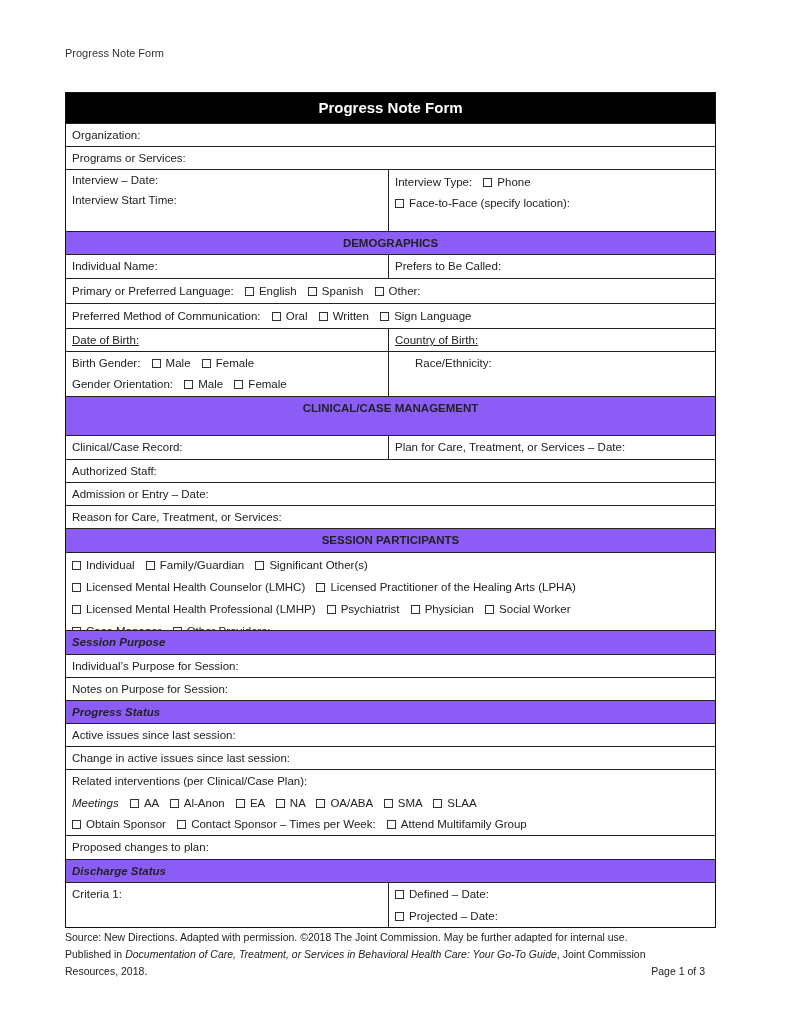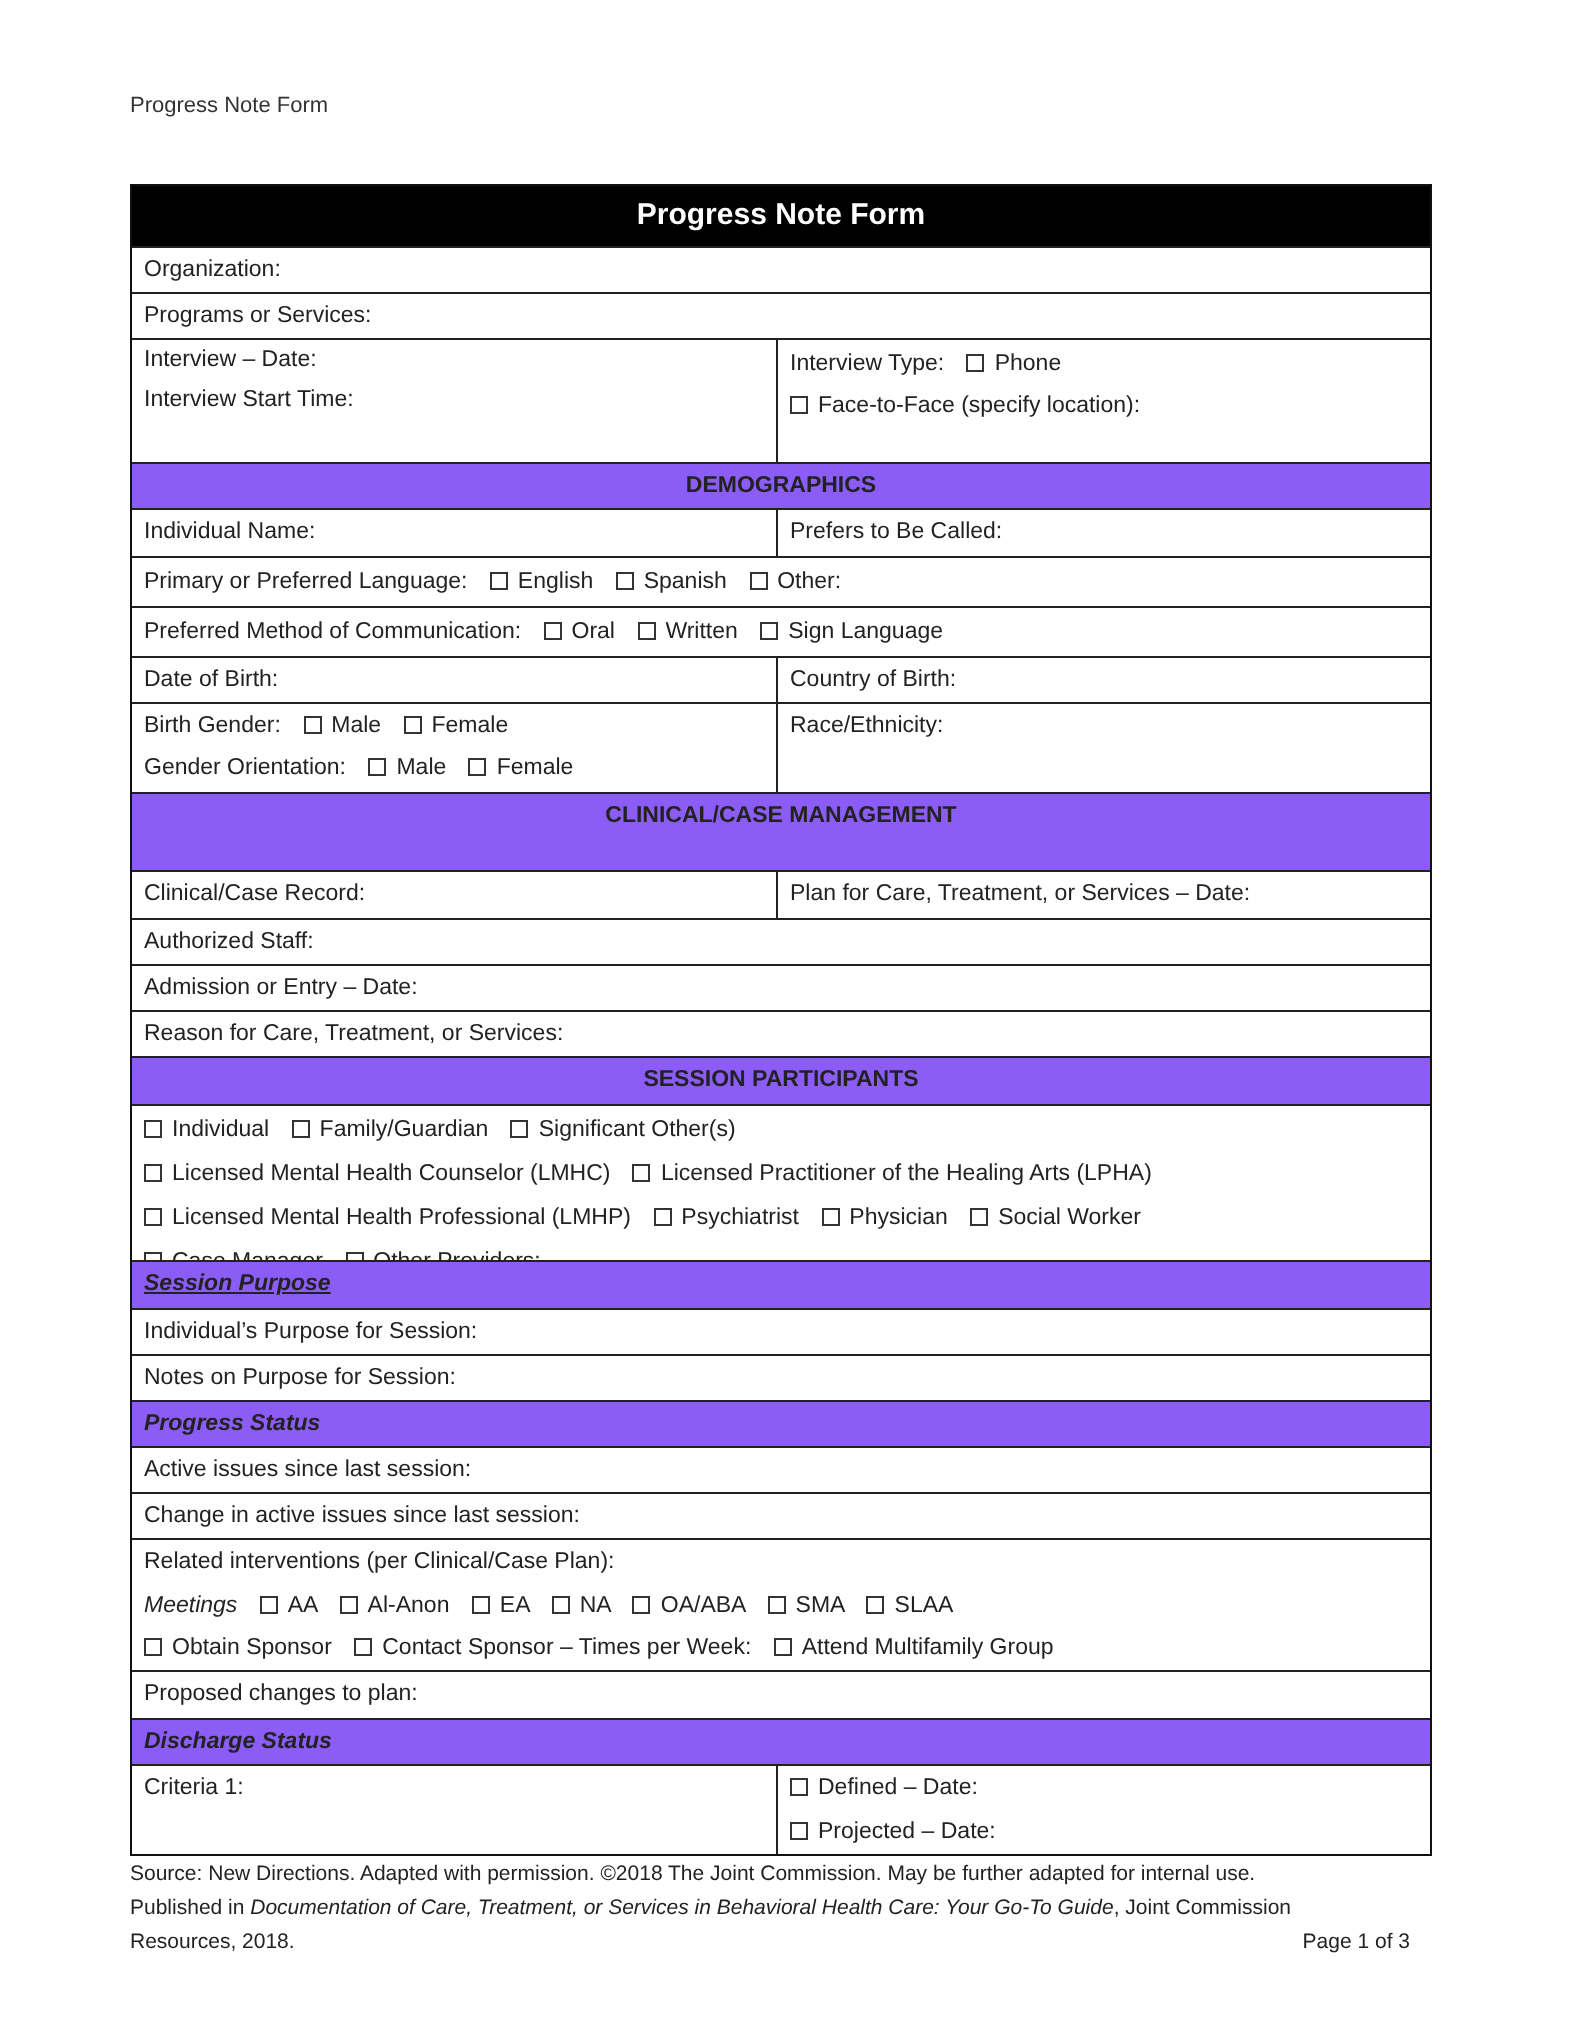--- a/index.html
+++ b/index.html
@@ -61,26 +61,26 @@
     <span class="opt"><span class="cb"></span><span>Other:</span></span>
   </div>
 
   <div class="row cell" style="height:25px;line-height:24px;">
     <span>Preferred Method of Communication:</span>
     <span class="opt"><span class="cb"></span><span>Oral</span></span>
     <span class="opt"><span class="cb"></span><span>Written</span></span>
     <span class="opt"><span class="cb"></span><span>Sign Language</span></span>
   </div>
 
-  <div class="row split" style="height:23px;line-height:22px;">
+  <div class="row split" style="height:23px;line-height:22px;text-decoration:underline;">
     <div class="l"><span>Date of Birth:</span></div>
     <div class="r"><span>Country of Birth:</span></div>
   </div>
 
-  <div class="row split" style="height:45px;">
+  <div class="row split" style="height:45px;gap:20px;">
     <div class="l" style="line-height:21px;padding-top:1px;">
       <span class="line"><span>Birth Gender:</span>
         <span class="opt"><span class="cb"></span><span>Male</span></span>
         <span class="opt"><span class="cb"></span><span>Female</span></span></span>
       <span class="line"><span>Gender Orientation:</span>
         <span class="opt"><span class="cb"></span><span>Male</span></span>
         <span class="opt"><span class="cb"></span><span>Female</span></span></span>
     </div>
     <div class="r" style="line-height:21px;padding-top:1px;"><span>Race/Ethnicity:</span></div>
   </div>
@@ -112,21 +112,21 @@
       <span class="opt"><span class="cb"></span><span>Psychiatrist</span></span>
       <span class="opt"><span class="cb"></span><span>Physician</span></span>
       <span class="opt"><span class="cb"></span><span>Social Worker</span></span>
     </span>
     <span class="line">
       <span class="opt first"><span class="cb"></span><span>Case Manager</span></span>
       <span class="opt"><span class="cb"></span><span>Other Providers:</span></span>
     </span>
   </div>
 
-  <div class="row sec left" style="height:24px;line-height:23px;text-decoration:underline;">Session Purpose</div>
+  <div class="row sec left" style="height:24px;line-height:23px;">Session Purpose</div>
   <div class="row cell" style="height:23px;line-height:22px;"><span>Individual’s Purpose for Session:</span></div>
   <div class="row cell" style="height:23px;line-height:22px;"><span>Notes on Purpose for Session:</span></div>
 
   <div class="row sec left" style="height:23px;line-height:22px;">Progress Status</div>
   <div class="row cell" style="height:23px;line-height:22px;"><span>Active issues since last session:</span></div>
   <div class="row cell" style="height:23px;line-height:22px;"><span>Change in active issues since last session:</span></div>
 
   <div class="row cell" style="height:66px;line-height:21.5px;padding-top:1px;">
     <span class="line">Related interventions (per Clinical/Case Plan):</span>
     <span class="line">

